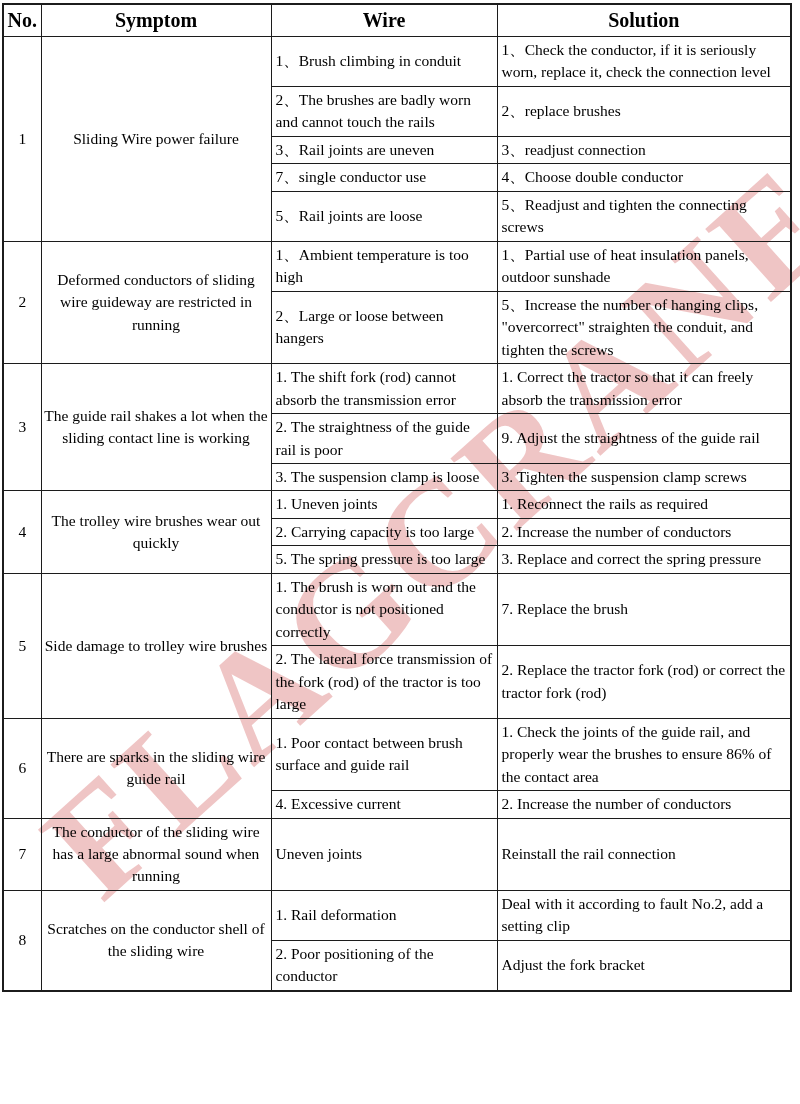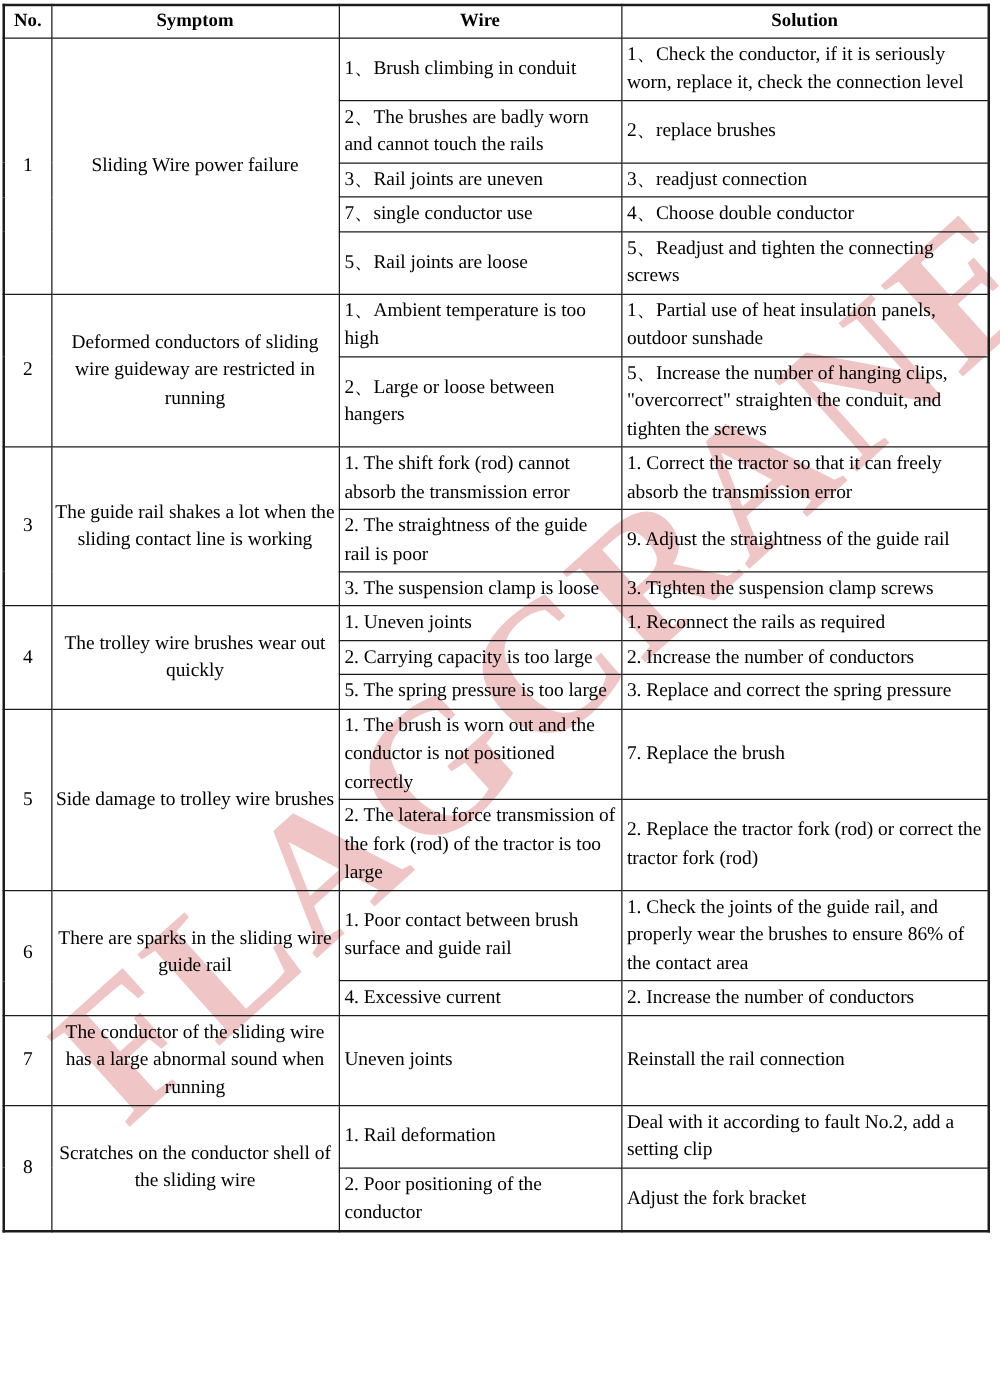--- a/index.html
+++ b/index.html
@@ -34,21 +34,21 @@
     width: 788px;
     margin: 3px 0 0 2px;
     background: transparent;
     border: 2px solid #1c1c1c;
   }
   .fault-table th, .fault-table td {
     border: 1px solid #1c1c1c;
     background: transparent;
   }
   .fault-table th {
-    font-size: 15px;
+    font-size: 20px;
     font-weight: bold;
     text-align: center;
     padding: 4px 2px;
     color: #000;
   }
   .fault-table td {
     font-size: 15.5px;
     line-height: 1.45;
     padding: 2px 4px;
     vertical-align: middle;

